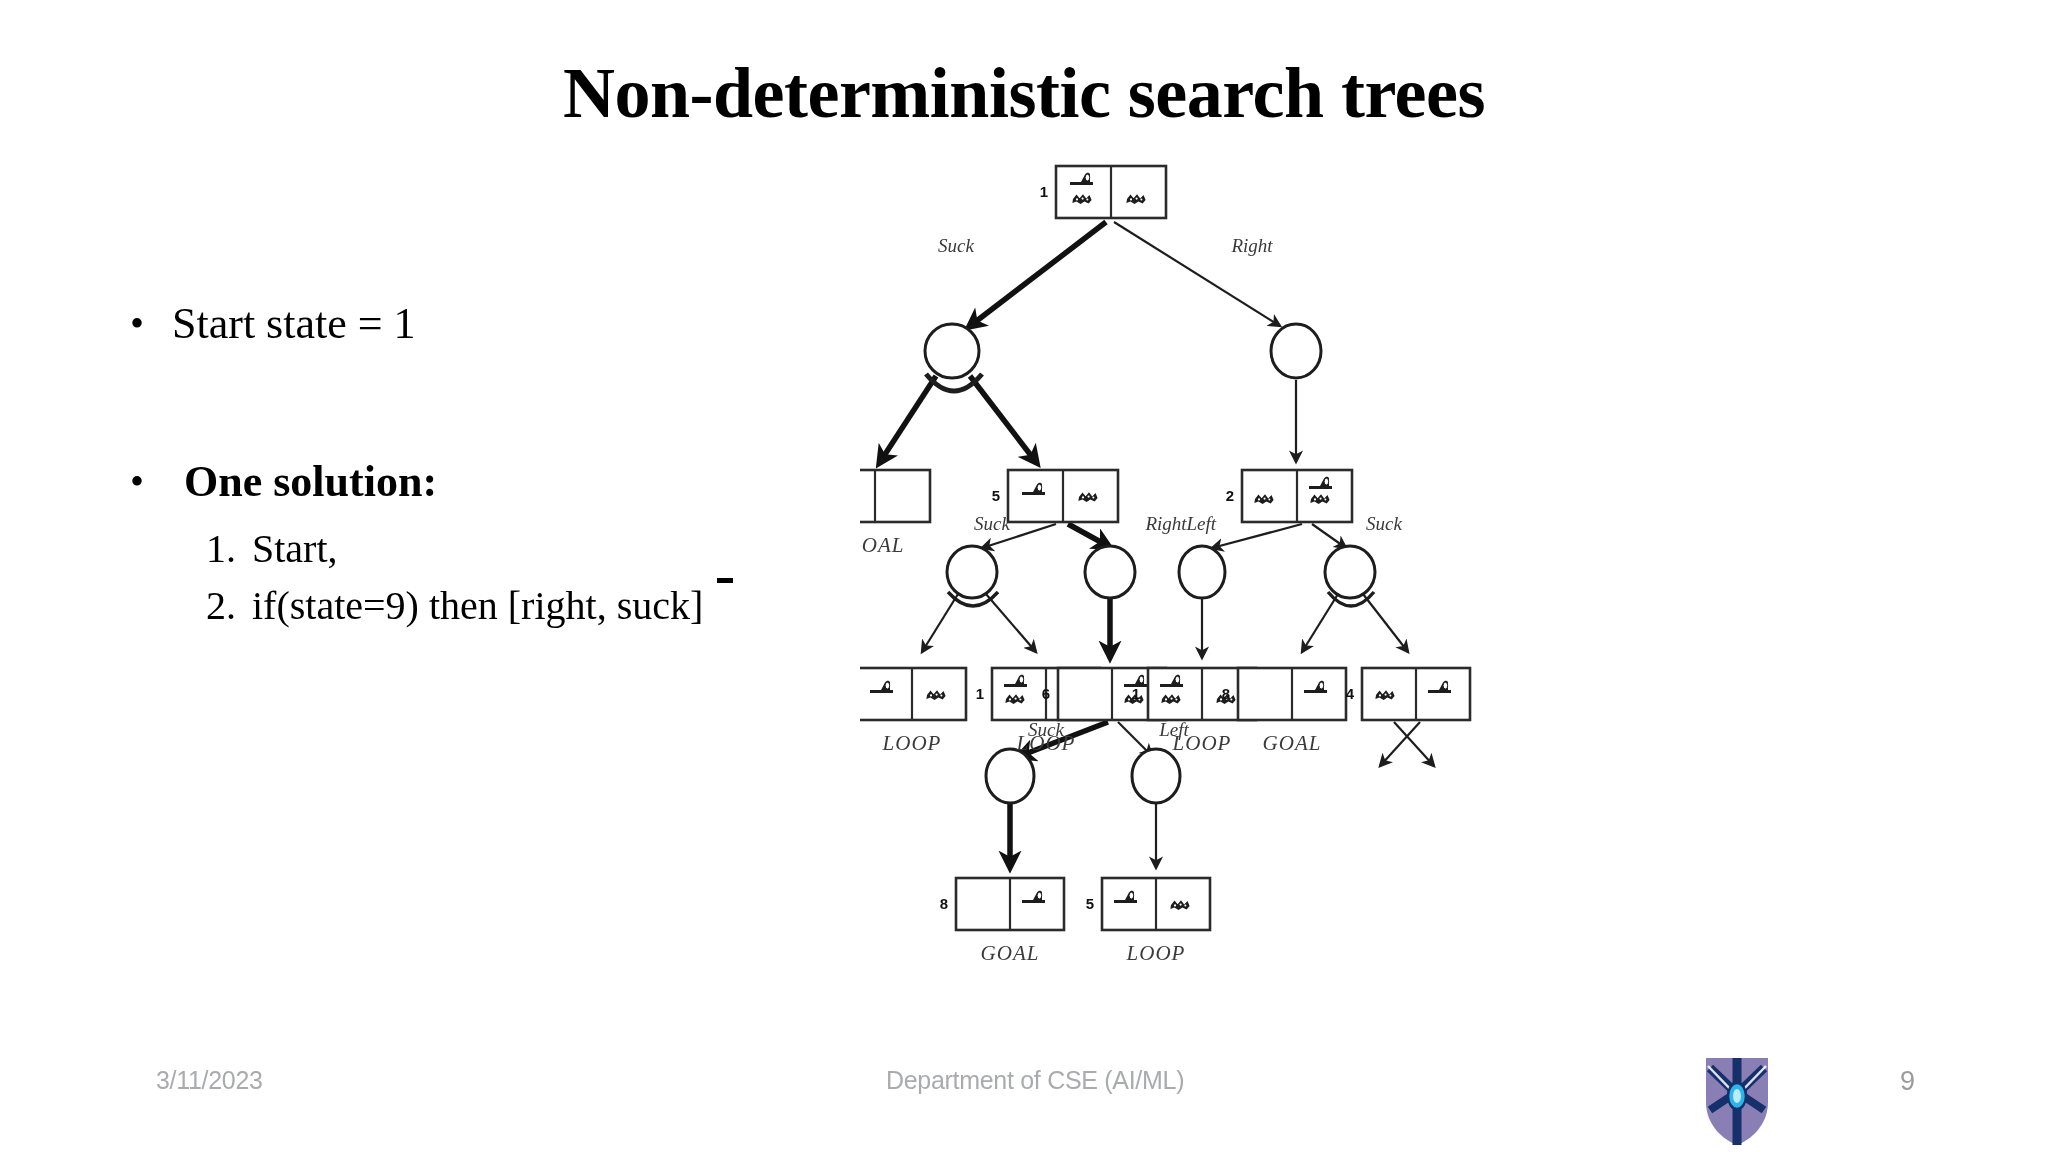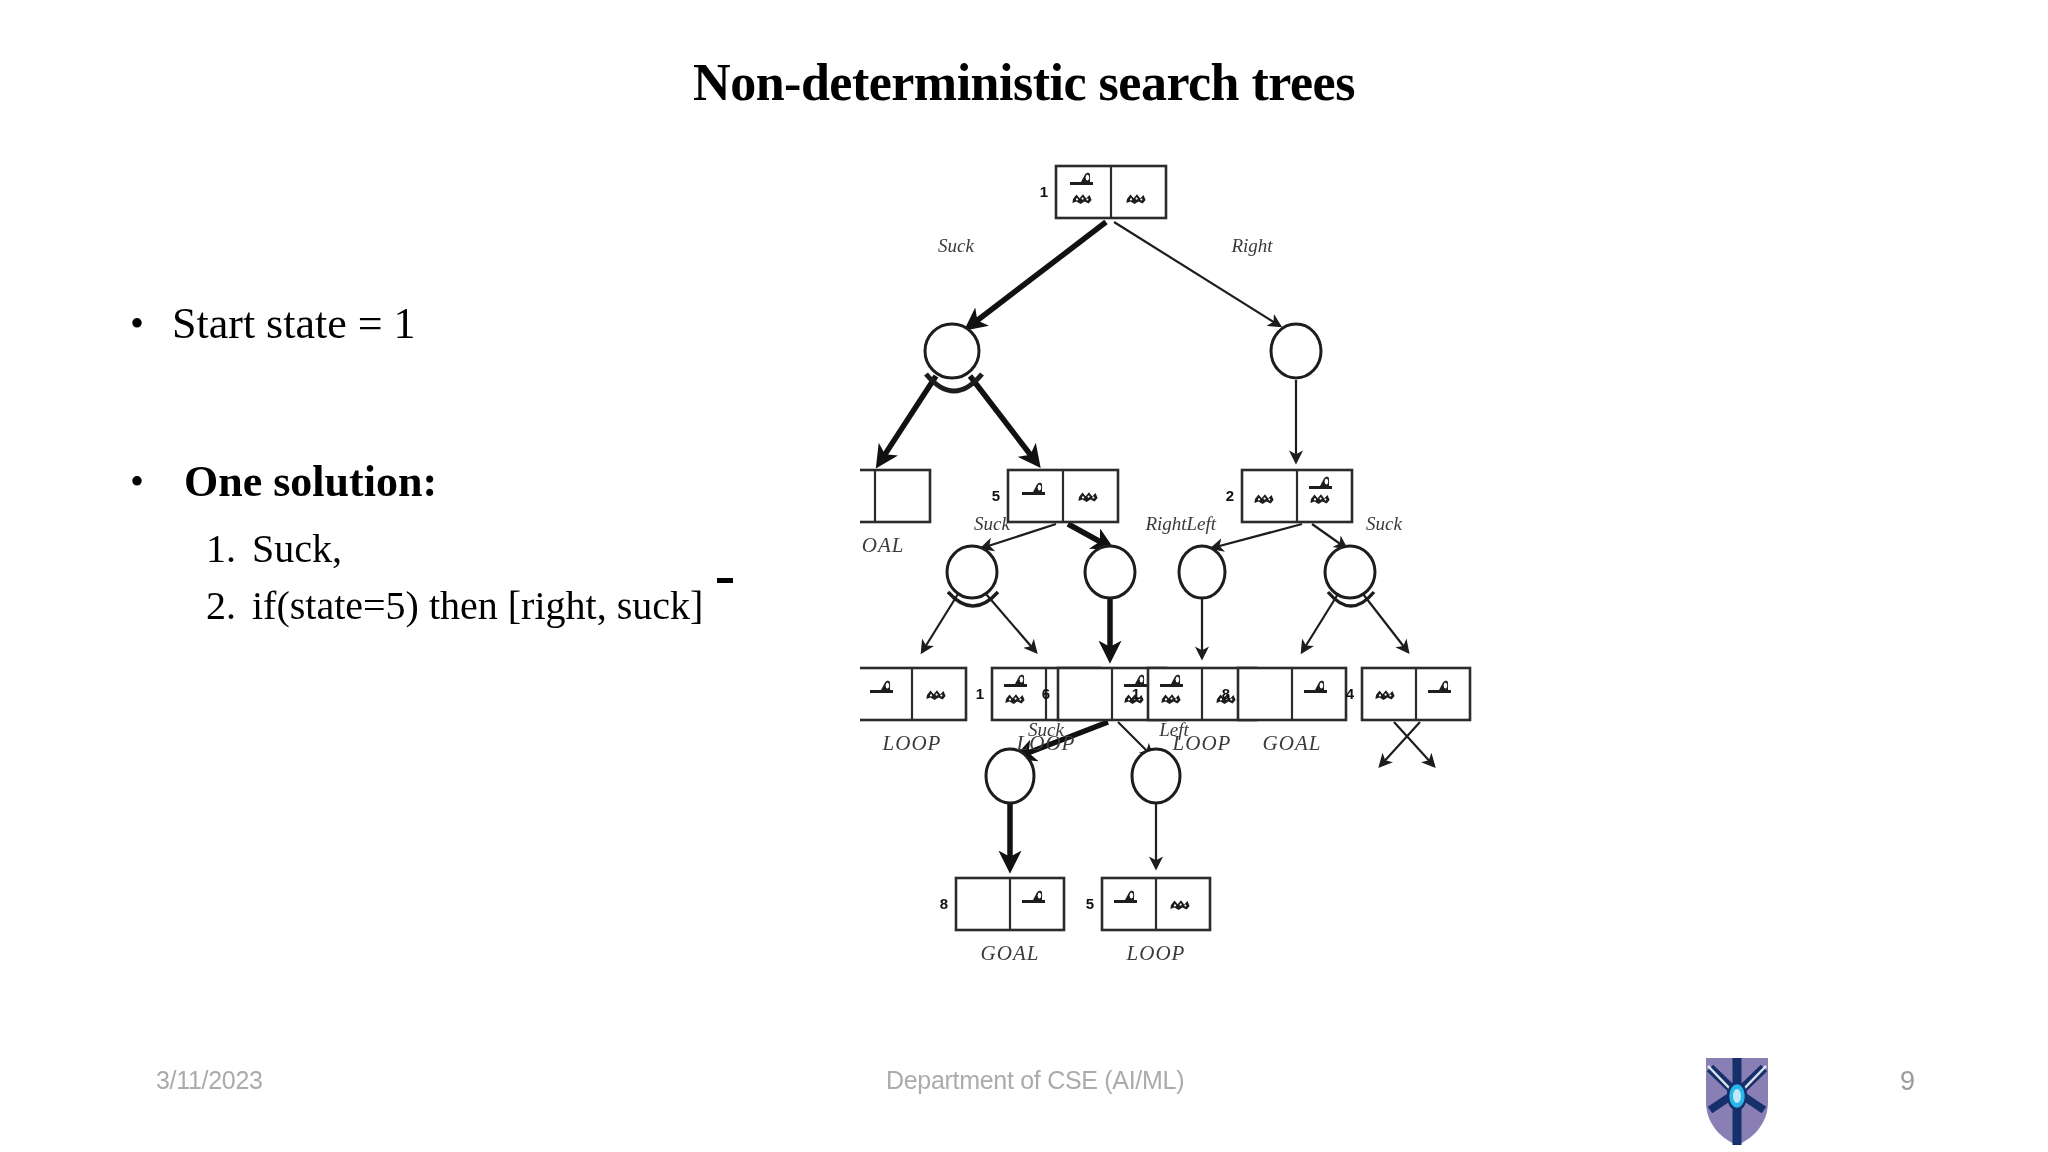--- a/index.html
+++ b/index.html
@@ -2,21 +2,21 @@
 <html><head>
 <meta charset="utf-8">
 <style>
   html,body{margin:0;padding:0;background:#fff;}
   body{width:2048px;height:1152px;position:relative;overflow:hidden;
        font-family:"Liberation Serif",serif;color:#000;}
 
   
   #slide-title{
     position:absolute; left:0; top:56px; width:2048px;
-    text-align:center; font-weight:bold; font-size:52px;
+    text-align:center; font-weight:bold; font-size:72px;
     font-family:"Liberation Serif",serif; letter-spacing:-0.5px;
     line-height:1.05;
   }
 
   
   #body-content{ position:absolute; left:130px; top:300px; width:820px; }
   .bullet-row{ display:flex; align-items:flex-start; }
   .bullet-dot{ width:42px; font-size:40px; line-height:1; padding-top:4px; }
   .bullet-text{ font-size:44px; line-height:1.1;font-family:Liberation Serif, serif; }
   .bullet-text.bold{ font-weight:bold;margin-left:12px; }
@@ -68,25 +68,25 @@
   <div class="spacer-1"></div>
 
   <div class="bullet-row">
     <span class="bullet-dot">•</span>
     <span class="bullet-text bold">One solution:</span>
   </div>
 
   <div id="numbered-list">
     <div class="num-row">
       <span class="num-idx">1.</span>
-      <span class="num-text">Suck,</span>
+      <span class="num-text">Start,</span>
     </div>
     <div class="num-row">
       <span class="num-idx">2.</span>
-      <span class="num-text">if(state=5) then [right, suck]</span>
+      <span class="num-text">if(state=9) then [right, suck]</span>
       <span class="tail-mark"></span>
     </div>
   </div>
 
 </div>
 
 <div id="tree-figure">
 <svg width="1120" height="920" viewBox="0 0 1120 920" xmlns="http://www.w3.org/2000/svg">
   <defs>
     <marker id="ahThin" viewBox="0 0 12 12" refX="9" refY="6" markerWidth="7" markerHeight="7" orient="auto-start-reverse">

